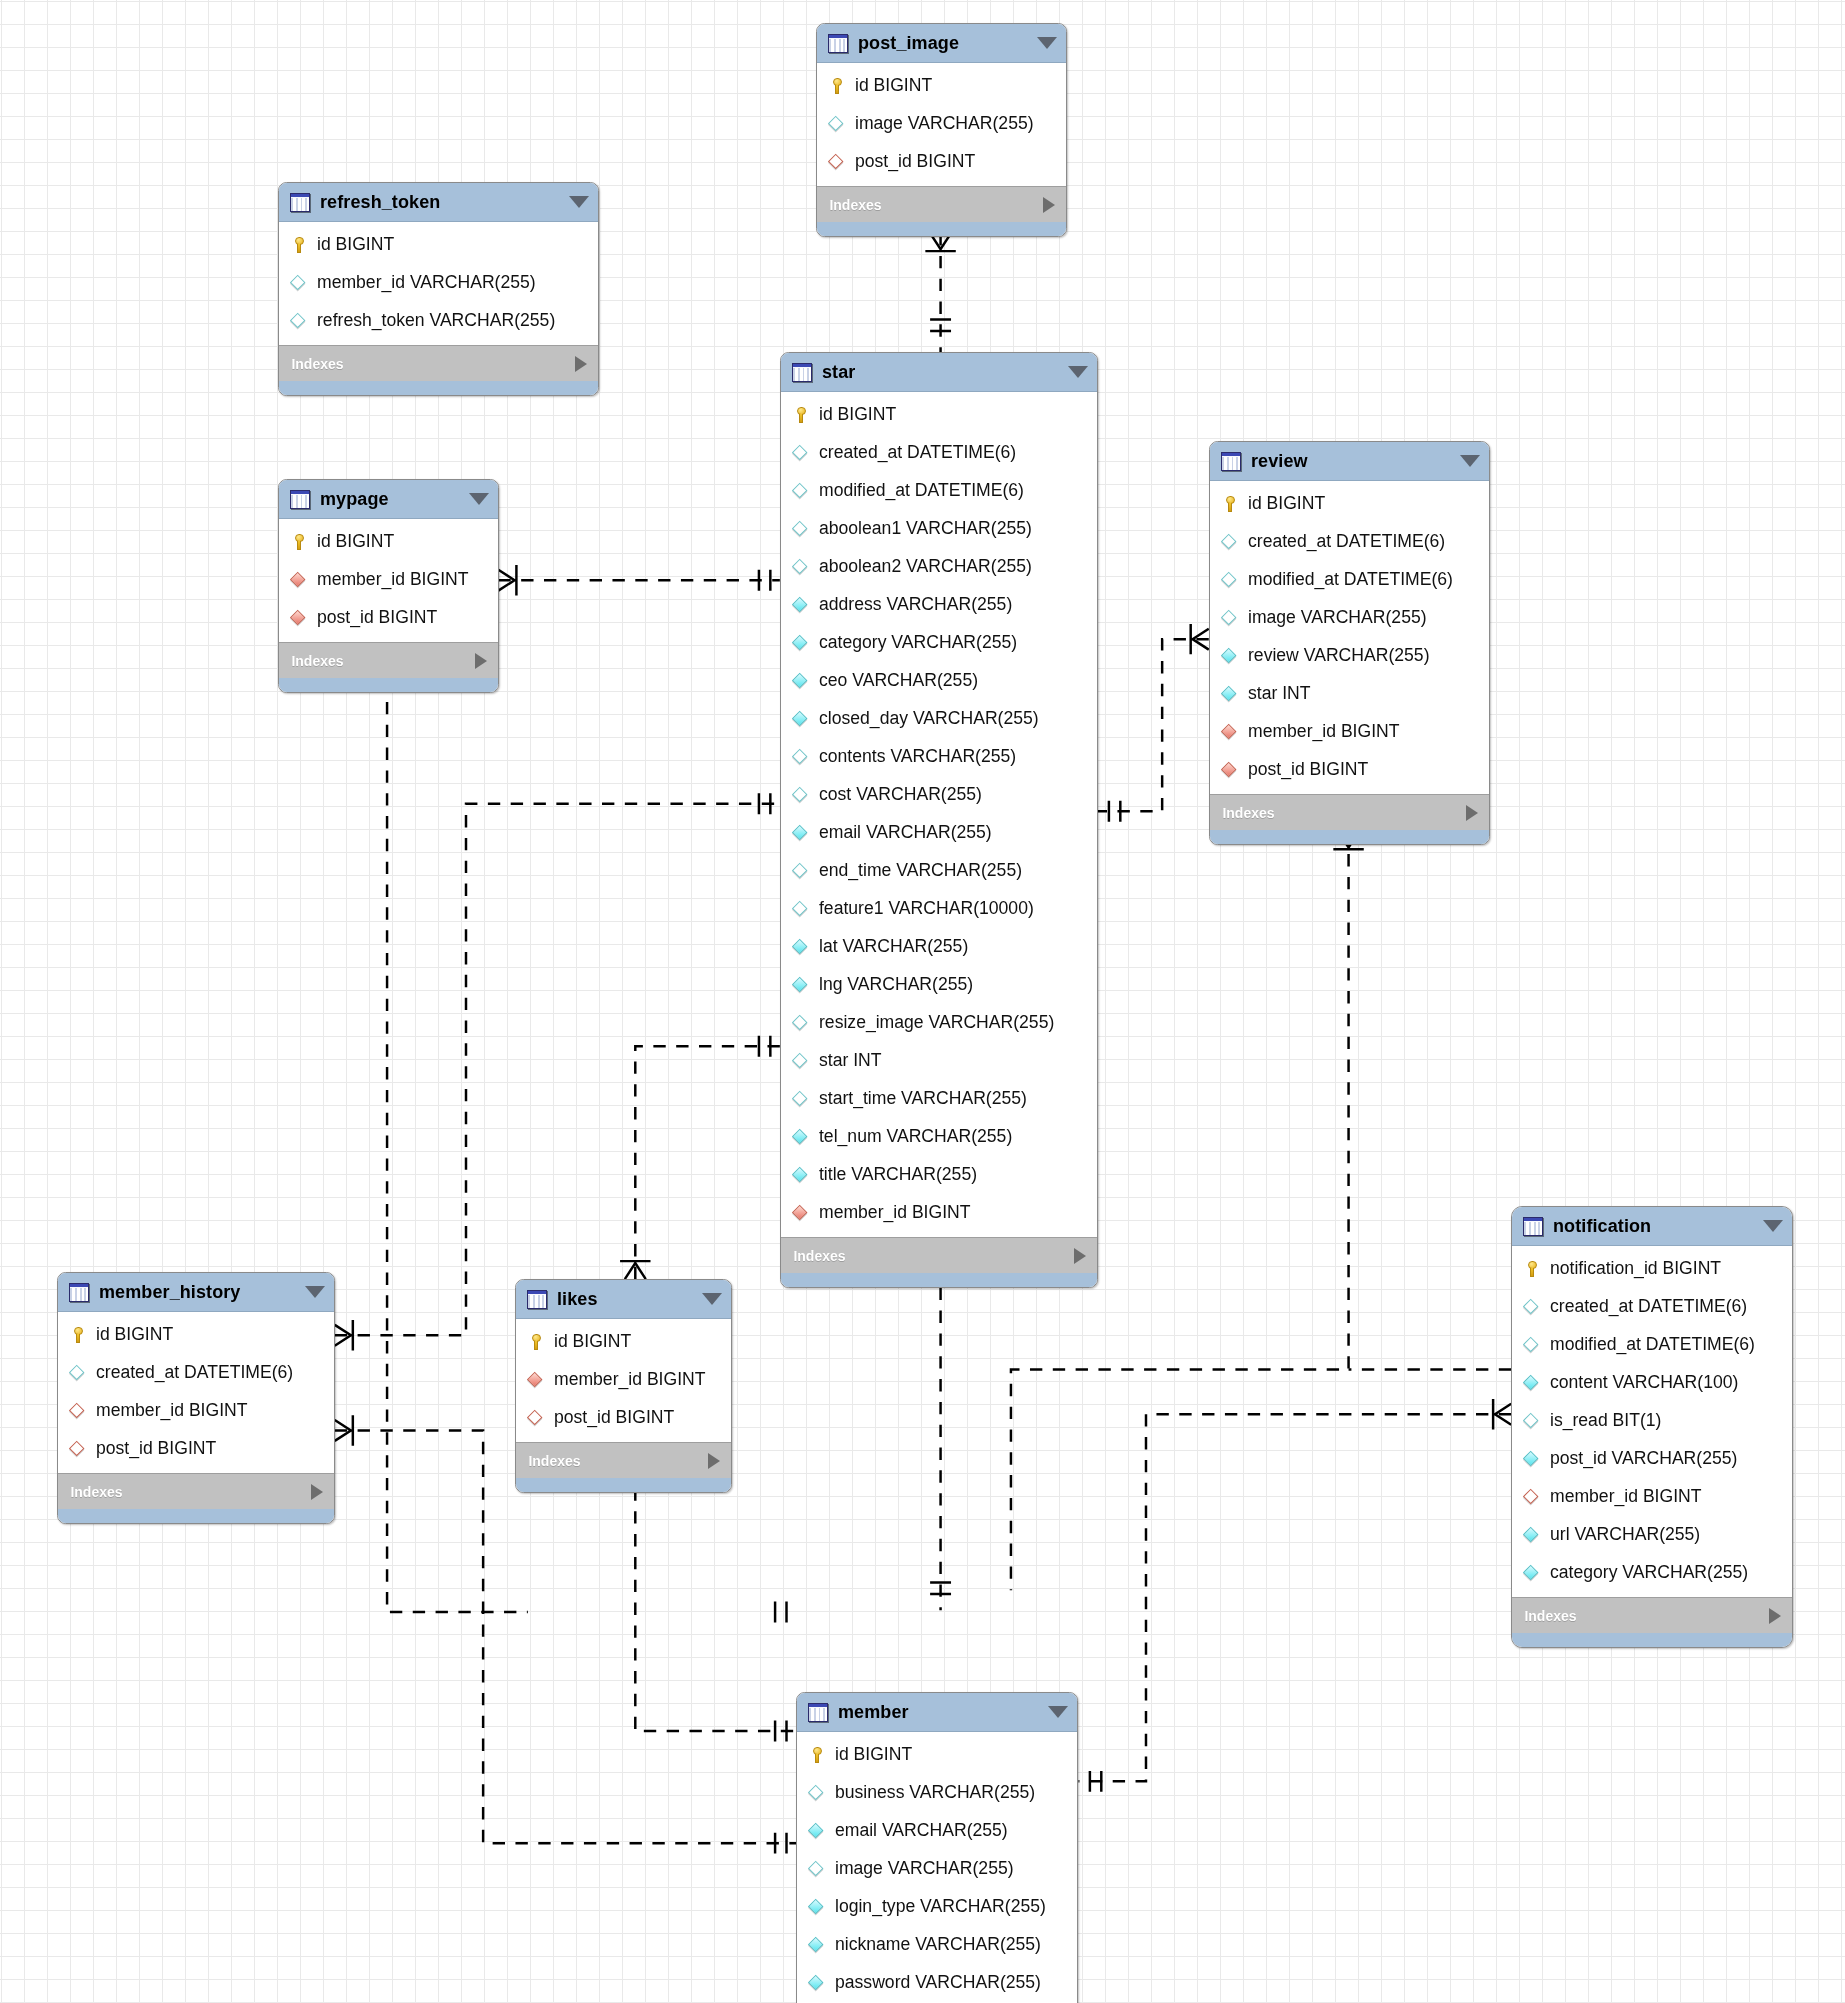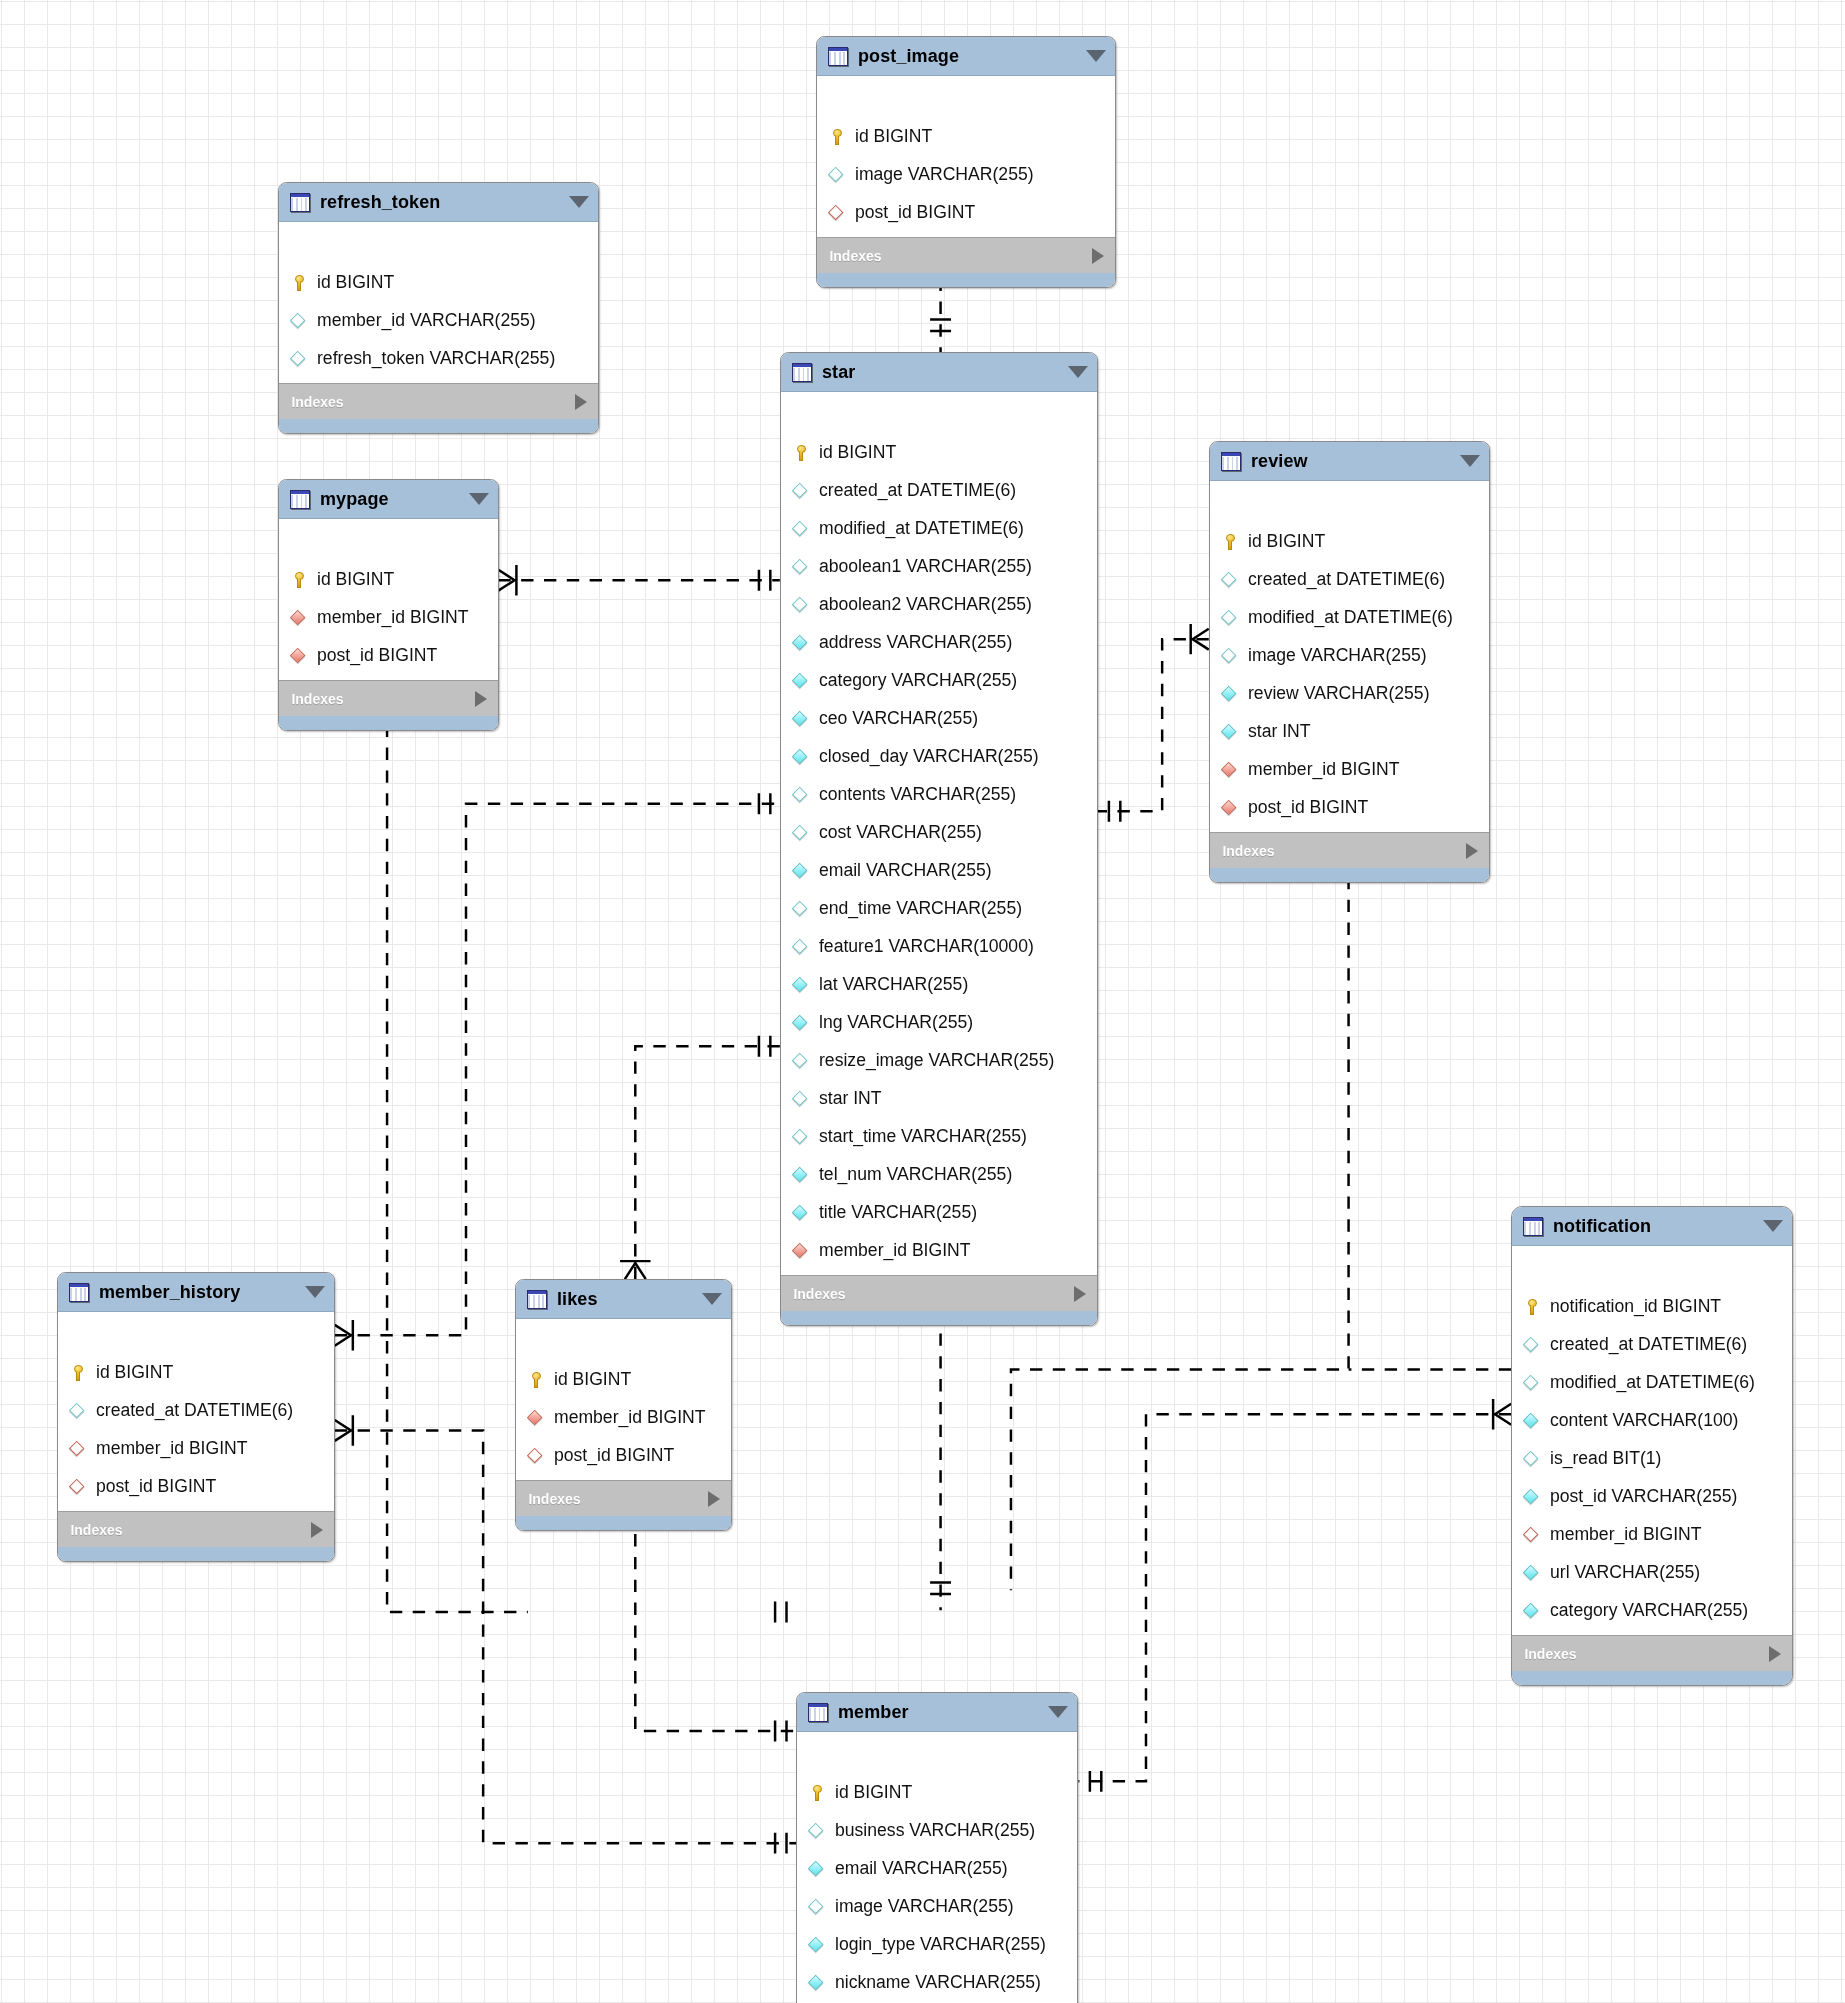--- a/index.html
+++ b/index.html
@@ -65,21 +65,21 @@
     font-size:18px;font-weight:bold;color:#000;white-space:nowrap;
     letter-spacing:0.1px;
   }
   .tbl-caret{
     margin-left:auto;
     width:0;height:0;
     border-left:10.5px solid transparent;
     border-right:10.5px solid transparent;
     border-top:12.4px solid #5c6470;
   }
-  .tbl-body{background:#fff;padding:3.8px 0 5.7px 0;margin-top:38px;}
+  .tbl-body{background:#fff;padding:3.8px 0 5.7px 0;}
   .col{
     display:flex;align-items:center;
     height:38px;
     padding-left:11.4px;
     font-size:17.6px;color:#111;white-space:nowrap;
   }
   .col .gl{width:18px;height:18px;flex:none;margin-right:8.6px;position:relative;}
 
   
   .gl.key:before{
@@ -204,21 +204,21 @@
 
       <path d="M815,1927 L815,1949 M827,1927 L827,1949"></path>
 
       <path d="M815,1684 L815,1706 M827,1684 L827,1706"></path>
 
       <path d="M1063,1661 L1063,1661"></path>
     </g>
   </svg>
 
   <div id="tables-host">
-      <div class="tbl" style="left: 816px; top: 36px; width: 300px;">
+      <div class="tbl" style="left: 816px; top: 23px; width: 251px;">
         <div class="tbl-head">
           <div class="tbl-ico"></div>
           <div class="tbl-title">post_image</div>
           <div class="tbl-caret"></div>
         </div>
         <div class="tbl-body">
           <div class="col">
             <span class="gl key"></span>
             <span>id BIGINT</span>
           </div>

